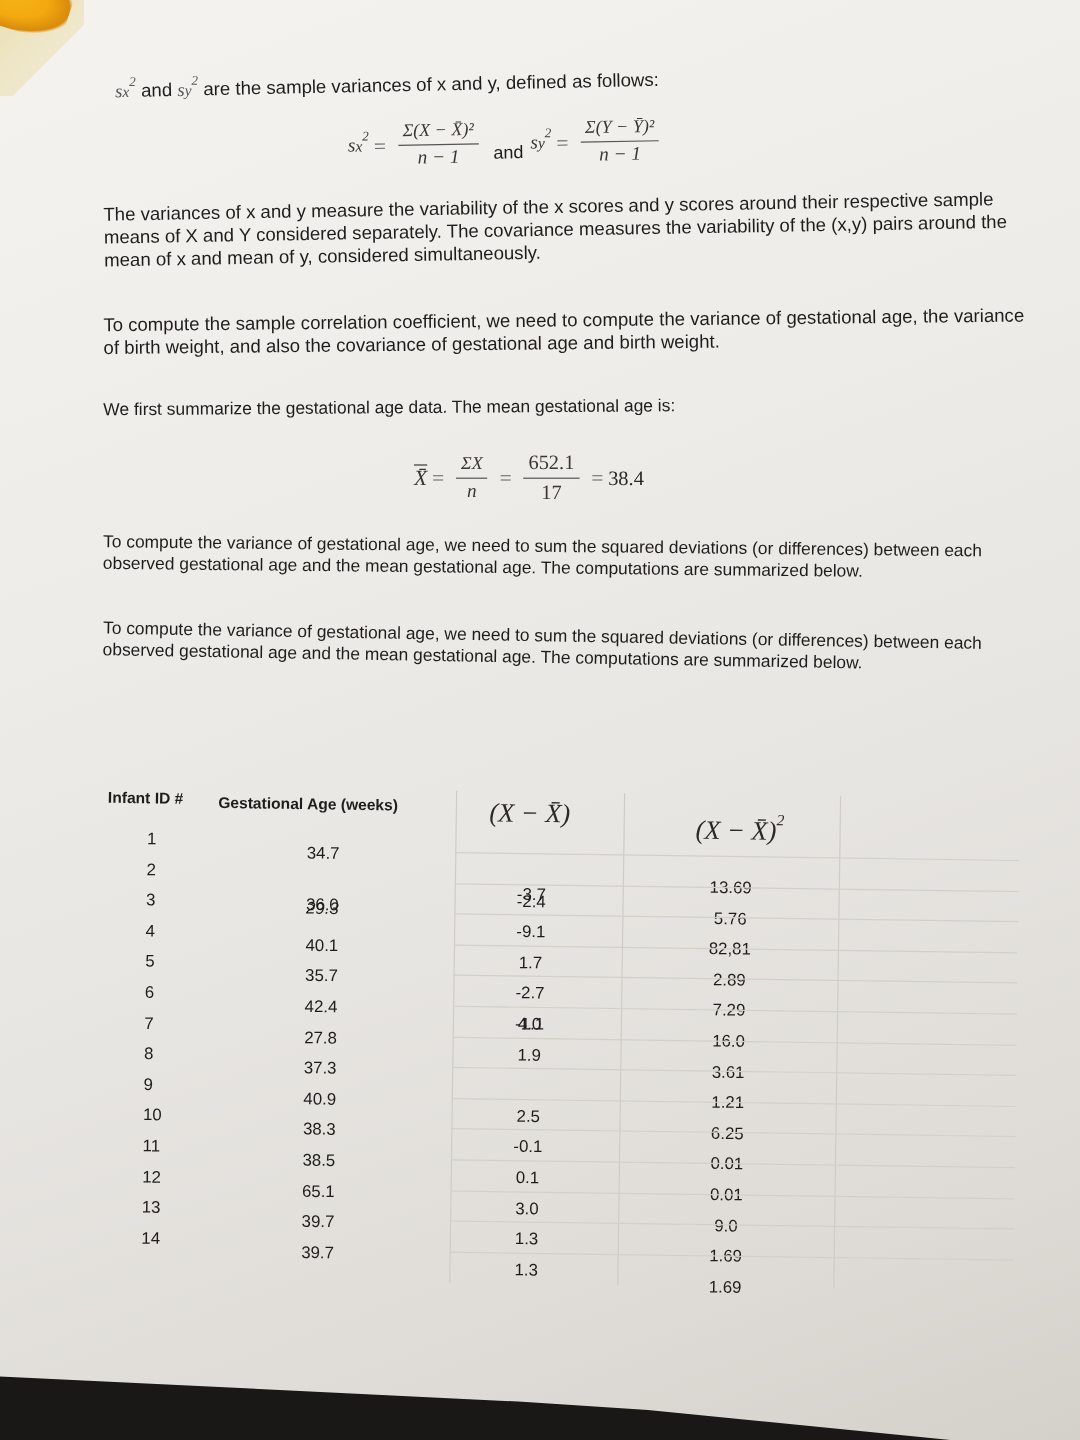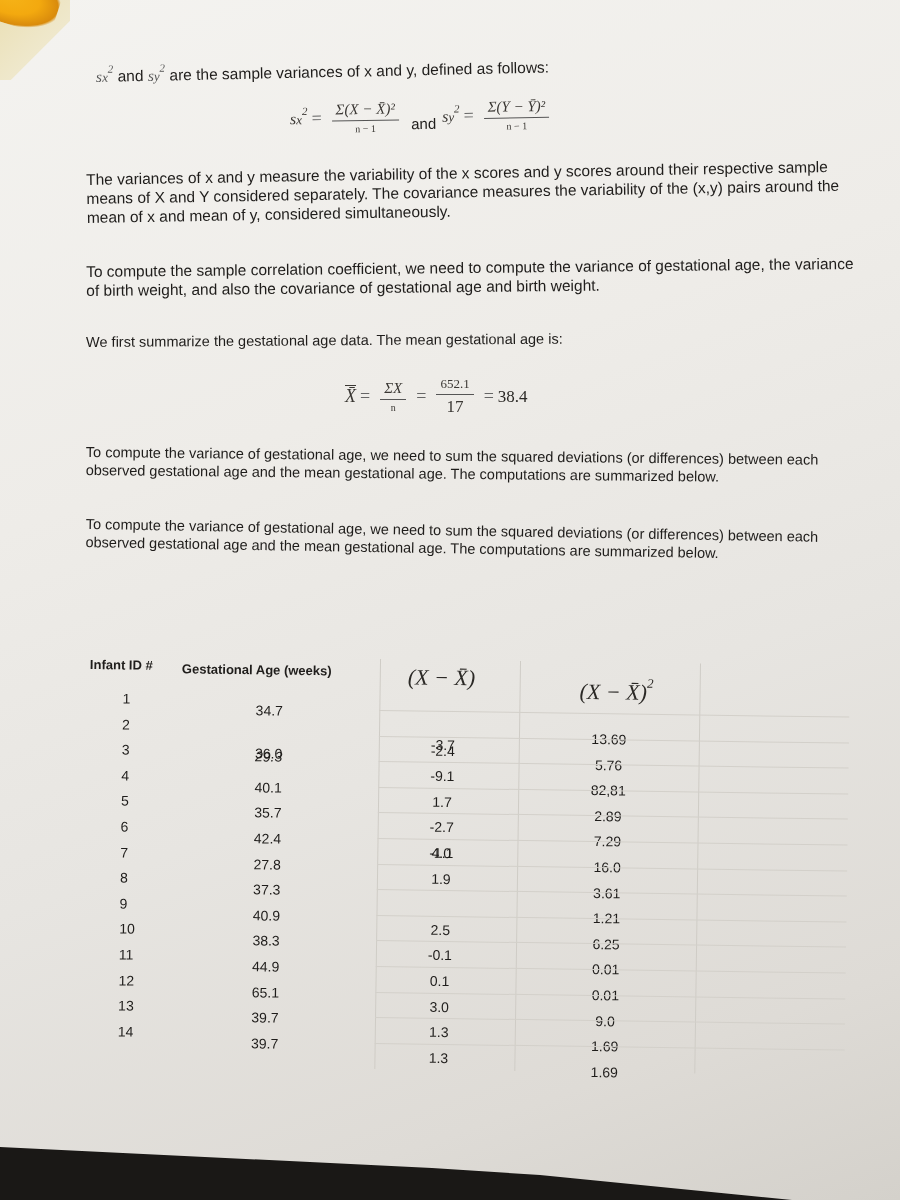--- a/index.html
+++ b/index.html
@@ -29,21 +29,21 @@
   .para { position: absolute; font-size: 15.5px; line-height: 19px; width: 780px; }
   .para.small { font-size: 14.5px; line-height: 18px; }
 
   .math { font-family: "Liberation Serif", serif; font-style: italic; }
   .sup { font-size: 11px; position: relative; top: -9px; font-style: italic; font-family: "Liberation Serif", serif; }
   .sub { font-size: 13px; font-style: italic; font-family: "Liberation Serif", serif; }
 
   .formula { position: absolute; display: flex; align-items: center; font-family: "Liberation Serif", serif; color: #3a3733; }
   .frac { display: inline-flex; flex-direction: column; align-items: center; margin: 0 6px; }
   .frac .num { font-size: 15px; padding: 0 4px 2px; border-bottom: 1px solid #555; font-style: italic; }
-  .frac .den { font-size: 10px; padding-top: 2px; }
+  .frac .den { font-size: 16px; padding-top: 2px; font-style: italic; }
   .eq { font-size: 18px; margin: 0 4px; color: #666; }
   .plain { font-family: "Liberation Sans", sans-serif; font-style: normal; font-size: 15px; color: #1f1d1b; }
 
   
   .tbl-head { position: absolute; font-weight: bold; font-size: 13px; white-space: nowrap; }
   .col-head-math { position: absolute; font-family: "Liberation Serif", serif; font-style: italic; font-size: 22px; color: #2b2926; }
   .grid-v { position: absolute; width: 1px; background: #cfccc6; }
   .grid-h { position: absolute; height: 1px; background: #d3d0ca; }
   .cell { position: absolute; font-size: 14px; white-space: nowrap; }
   .cell.id { width: 40px; text-align: left; }
@@ -89,21 +89,21 @@
 
   <div class="formula" style="left:345px; top:376px;">
     <span style="font-size:18px; font-style:italic; text-decoration:overline;">X̄</span>
     <span class="eq">=</span>
     <span class="frac">
       <span class="num">ΣX</span>
       <span class="den">n</span>
     </span>
     <span class="eq">=</span>
     <span class="frac">
-      <span class="num" style="font-style:normal; font-size:13px;">652.1</span>
+      <span class="num" style="font-style:normal; font-size:17px;">652.1</span>
       <span class="den" style="font-style:normal; font-size:17px;">17</span>
     </span>
     <span class="eq">=</span>
     <span style="font-size:17px; color:#2b2926;">38.4</span>
   </div>
 
   <div class="para small" style="left:86px; top:443px; transform:rotate(0.6deg); transform-origin:left top;">To compute the variance of gestational age, we need to sum the squared deviations (or differences) between each observed gestational age and the mean gestational age. The computations are summarized below.</div>
 
   <div class="para small" style="left:86px; top:515px; transform:rotate(1deg); transform-origin:left top;">To compute the variance of gestational age, we need to sum the squared deviations (or differences) between each observed gestational age and the mean gestational age. The computations are summarized below.</div>
 
@@ -163,21 +163,21 @@
         <div class="cell c" style="left: 240px; top: 904.8px;">40.9</div>
         <div class="cell c" style="left: 414px; top: 916.8px;">2.5</div>
         <div class="cell c" style="left: 580px; top: 928.8px;">6.25</div>
         <div class="grid-h" style="left: 380px; width: 470px; top: 910.8px;"></div>
         <div class="cell id" style="left: 123px; top: 920.4px;">10</div>
         <div class="cell c" style="left: 240px; top: 930.4px;">38.3</div>
         <div class="cell c" style="left: 414px; top: 942.4px;">-0.1</div>
         <div class="cell c" style="left: 580px; top: 954.4px;">0.01</div>
         <div class="grid-h" style="left: 380px; width: 470px; top: 936.4px;"></div>
         <div class="cell id" style="left: 123px; top: 946px;">11</div>
-        <div class="cell c" style="left: 240px; top: 956px;">44.9</div>
+        <div class="cell c" style="left: 240px; top: 956px;">38.5</div>
         <div class="cell c" style="left: 414px; top: 968px;">0.1</div>
         <div class="cell c" style="left: 580px; top: 980px;">0.01</div>
         <div class="grid-h" style="left: 380px; width: 470px; top: 962px;"></div>
         <div class="cell id" style="left: 123px; top: 971.6px;">12</div>
         <div class="cell c" style="left: 240px; top: 981.6px;">65.1</div>
         <div class="cell c" style="left: 414px; top: 993.6px;">3.0</div>
         <div class="cell c" style="left: 580px; top: 1005.6px;">9.0</div>
         <div class="grid-h" style="left: 380px; width: 470px; top: 987.6px;"></div>
         <div class="cell id" style="left: 123px; top: 997.2px;">13</div>
         <div class="cell c" style="left: 240px; top: 1007.2px;">39.7</div>

